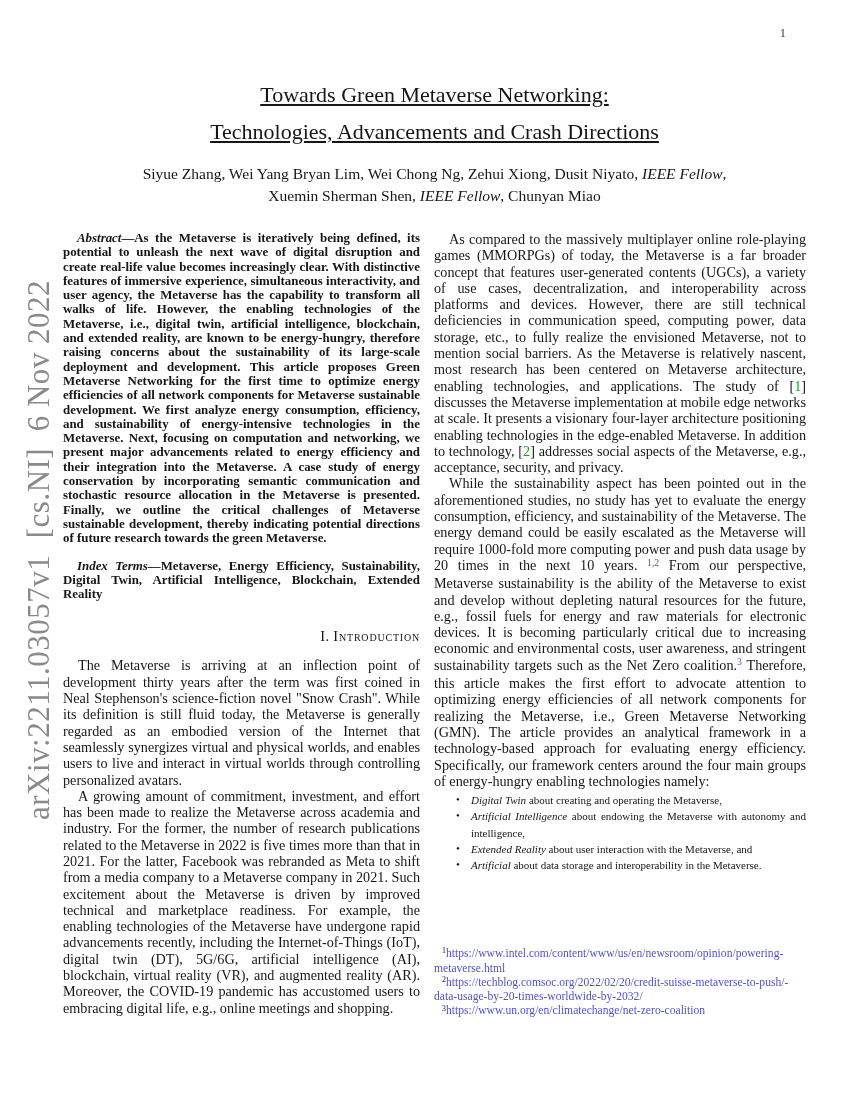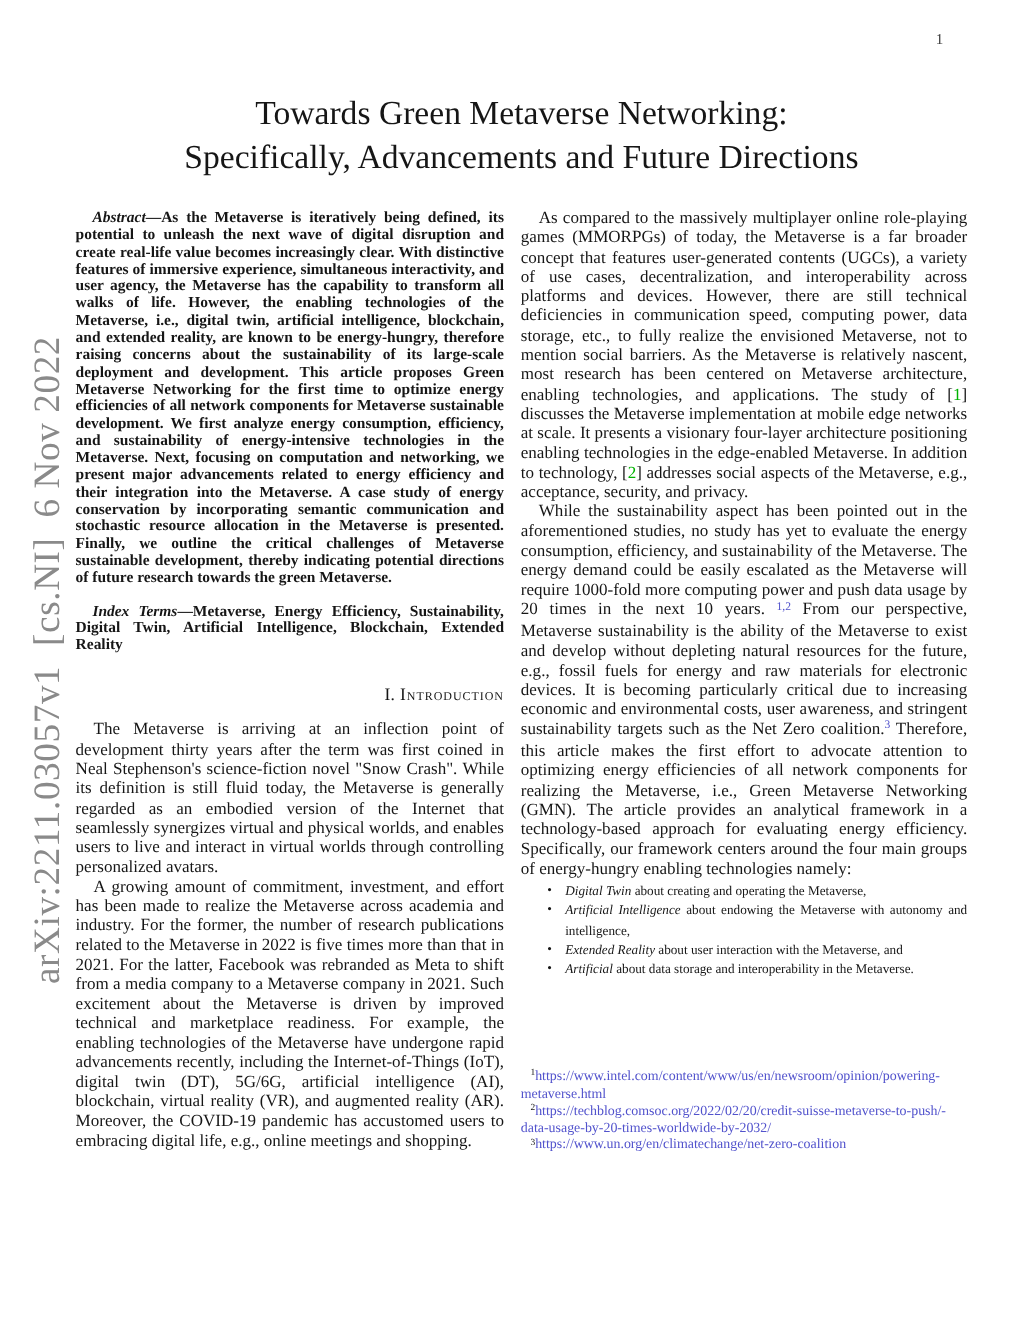--- a/index.html
+++ b/index.html
@@ -38,23 +38,24 @@
     white-space: pre;
   }
   .content {
     padding: 0 44px 0 63px;
   }
   .header {
     text-align: center;
     padding-top: 76px;
   }
   .title {
-    font-size: 28px;
+    font-size: 22px;
     line-height: 37px;
     font-weight: 400;
+    text-decoration: underline;
   }
   .authors {
     margin-top: 13px;
     font-size: 15.5px;
     line-height: 22px;
   }
   .columns {
     display: flex;
     gap: 14px;
     margin-top: 24px;
@@ -131,21 +132,25 @@
 <div class="page">
 
   <div class="pageno">1</div>
 
   <div class="arxiv-label">arXiv:2211.03057v1  [cs.NI]  6 Nov 2022</div>
 
   <div class="content">
     <div class="header">
       <div class="title">
         <div>Towards Green Metaverse Networking:</div>
-        <div>Specifically, Advancements and Future Directions</div>
+        <div>Technologies, Advancements and Crash Directions</div>
+      </div>
+      <div class="authors">
+        <div><span>Siyue Zhang, Wei Yang Bryan Lim, Wei Chong Ng, Zehui Xiong, Dusit Niyato, </span><span class="seg-i">IEEE Fellow</span><span>,</span></div>
+        <div><span>Xuemin Sherman Shen, </span><span class="seg-i">IEEE Fellow</span><span>, Chunyan Miao</span></div>
       </div>
     </div>
 
     <div class="columns">
 
       <div class="col-left">
         <p class="abstract"><span class="seg-i">Abstract</span><span>—As the Metaverse is iteratively being defined, its potential to unleash the next wave of digital disruption and create real-life value becomes increasingly clear. With distinctive features of immersive experience, simultaneous interactivity, and user agency, the Metaverse has the capability to transform all walks of life. However, the enabling technologies of the Metaverse, i.e., digital twin, artificial intelligence, blockchain, and extended reality, are known to be energy-hungry, therefore raising concerns about the sustainability of its large-scale deployment and development. This article proposes Green Metaverse Networking for the first time to optimize energy efficiencies of all network components for Metaverse sustainable development. We first analyze energy consumption, efficiency, and sustainability of energy-intensive technologies in the Metaverse. Next, focusing on computation and networking, we present major advancements related to energy efficiency and their integration into the Metaverse. A case study of energy conservation by incorporating semantic communication and stochastic resource allocation in the Metaverse is presented. Finally, we outline the critical challenges of Metaverse sustainable development, thereby indicating potential directions of future research towards the green Metaverse.</span></p>
         <p class="index-terms"><span class="seg-i">Index Terms</span><span>—Metaverse, Energy Efficiency, Sustainability, Digital Twin, Artificial Intelligence, Blockchain, Extended Reality</span></p>
 
         <div class="section-heading">

